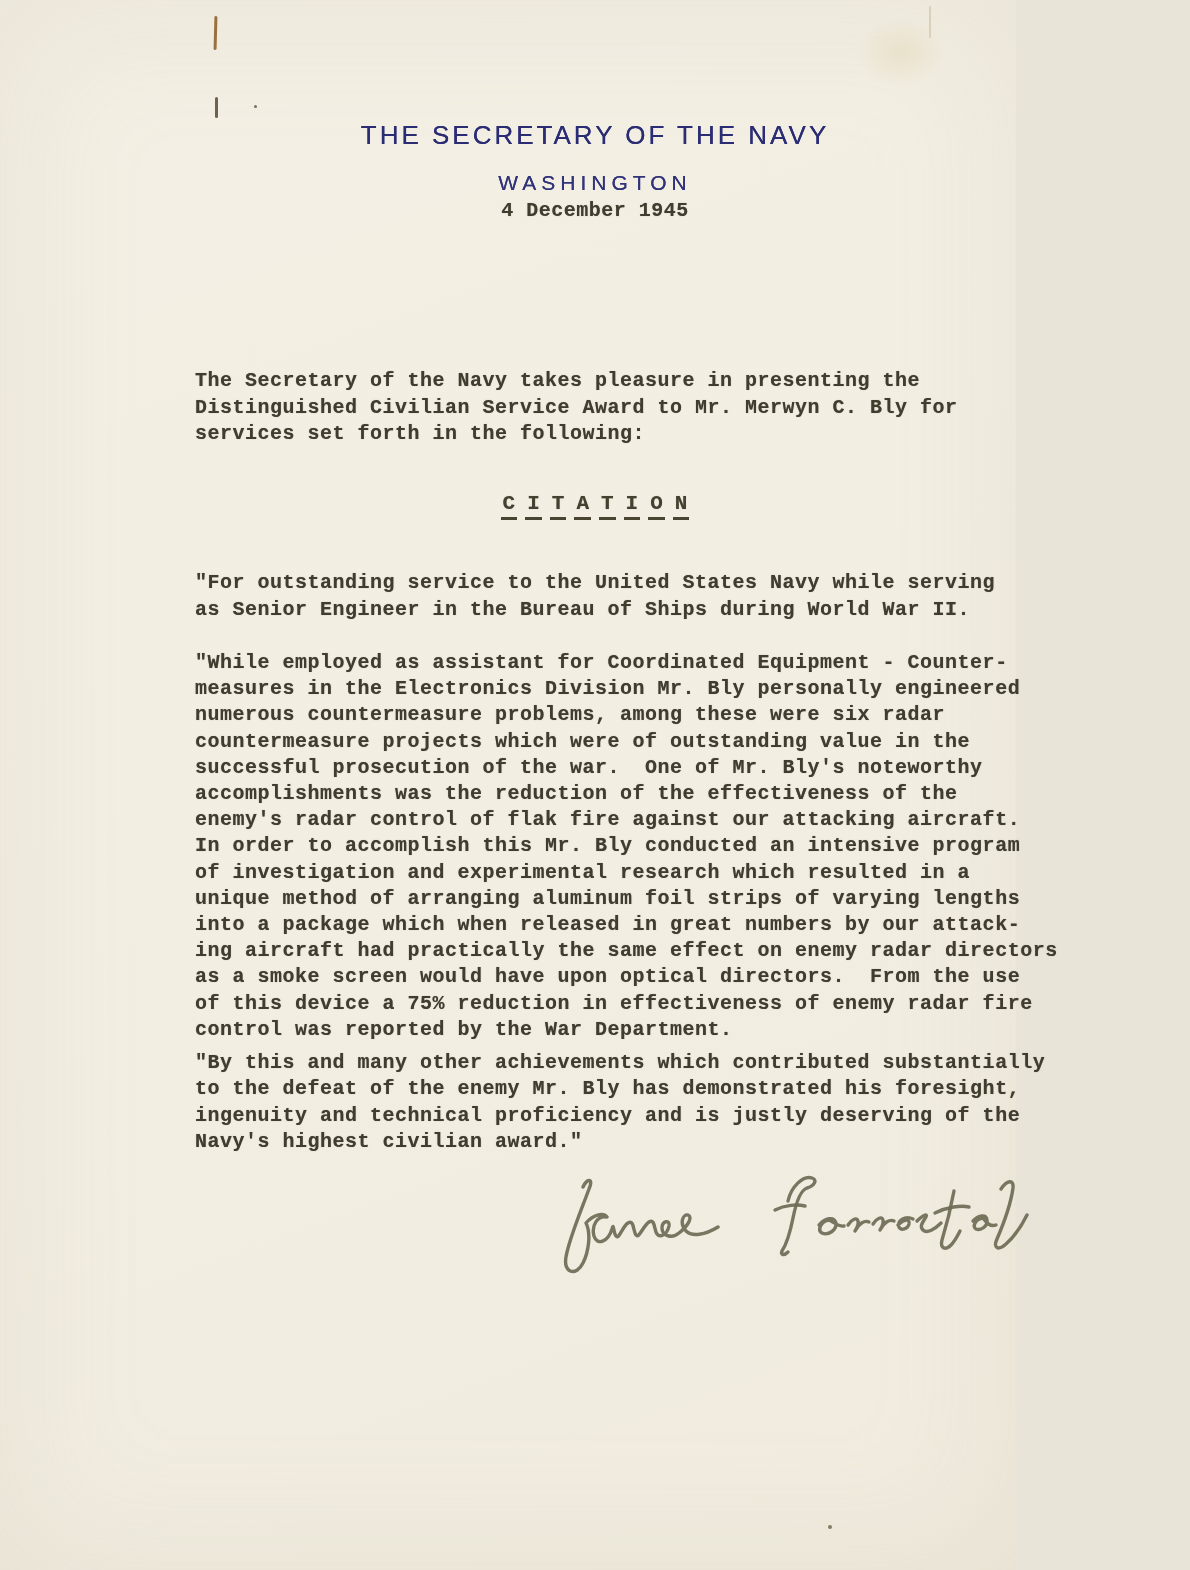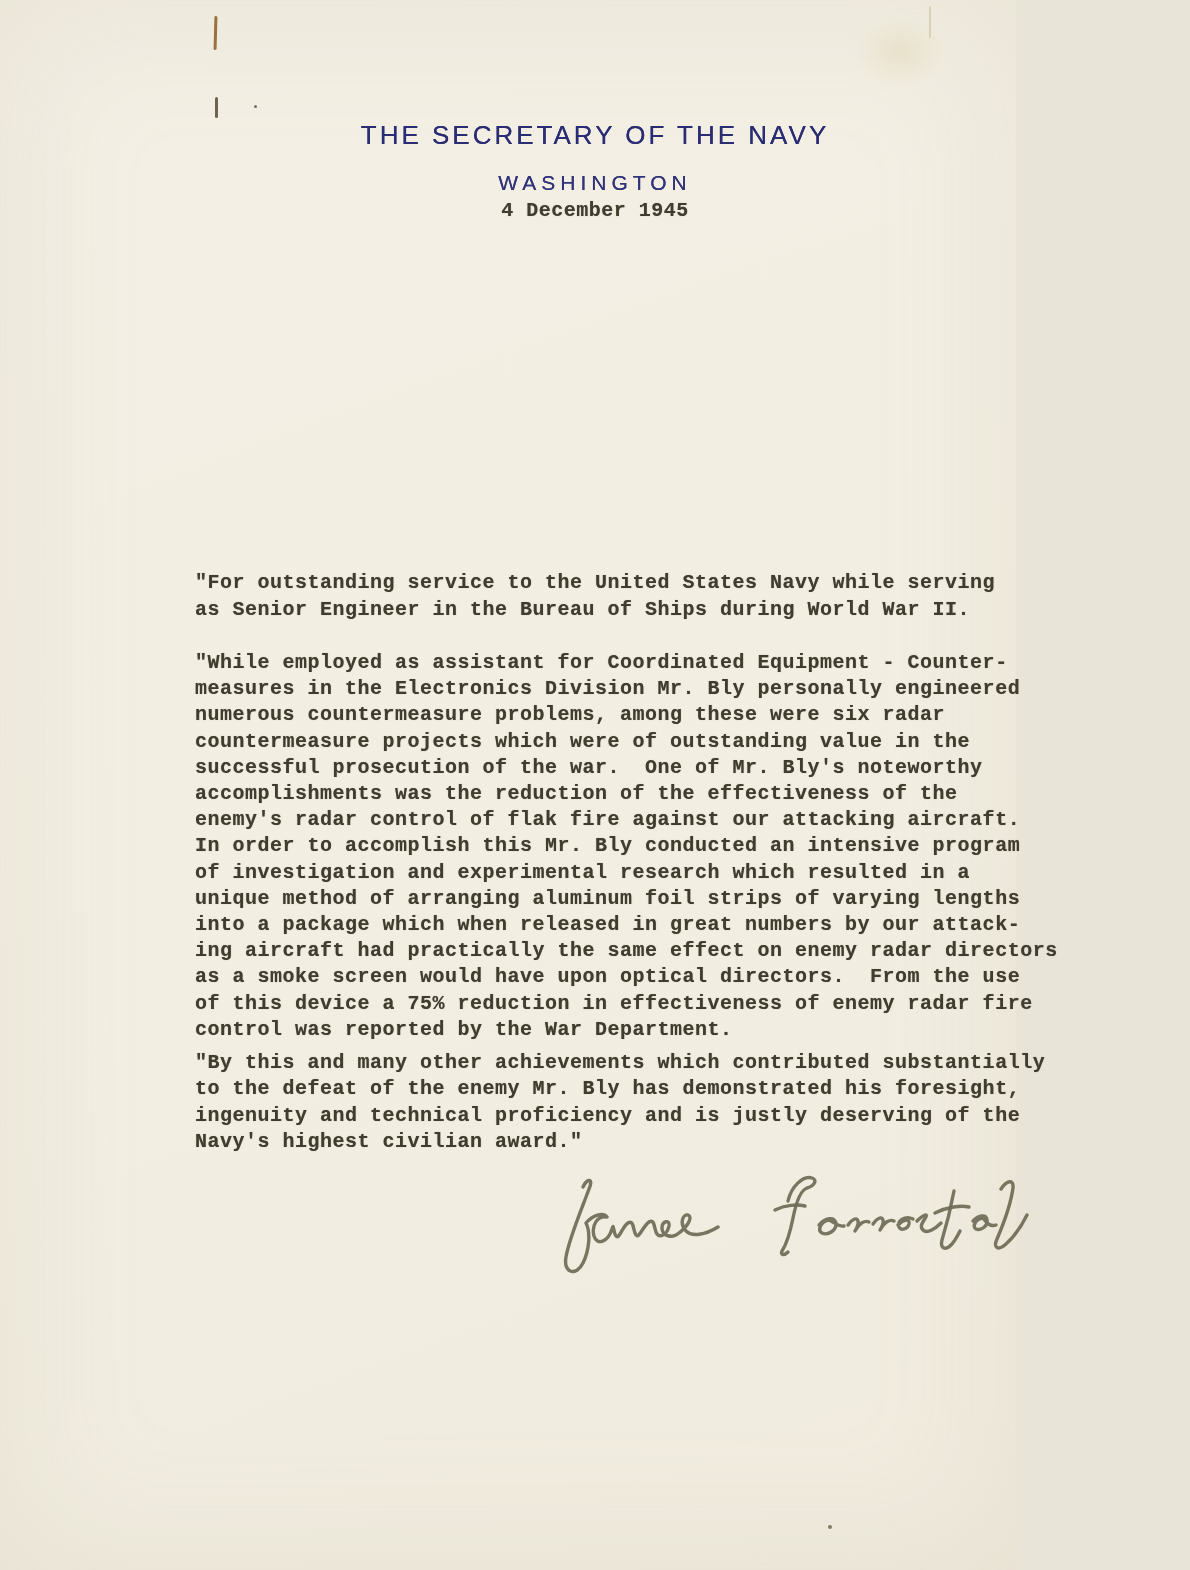--- a/index.html
+++ b/index.html
@@ -94,21 +94,25 @@
   <div class="ink-mark mark-b"></div>
   <div class="ink-mark mark-c"></div>
   <div class="ink-mark mark-d"></div>
   <div class="ink-mark mark-e"></div>
   <div class="ink-mark smudge"></div>
 
   <div class="lh-title">THE SECRETARY OF THE NAVY</div>
   <div class="lh-city">WASHINGTON</div>
   <div class="tw date-line">4 December 1945</div>
 
+  <p class="tw intro">The Secretary of the Navy takes pleasure in presenting the
+Distinguished Civilian Service Award to Mr. Merwyn C. Bly for
+services set forth in the following:</p>
 
+  <div class="citation"><span class="cite-letter">C</span><span class="cite-letter">I</span><span class="cite-letter">T</span><span class="cite-letter">A</span><span class="cite-letter">T</span><span class="cite-letter">I</span><span class="cite-letter">O</span><span class="cite-letter">N</span></div>
 
   <p class="tw p-for">"For outstanding service to the United States Navy while serving
 as Senior Engineer in the Bureau of Ships during World War II.</p>
   <p class="tw p-while">"While employed as assistant for Coordinated Equipment - Counter-
 measures in the Electronics Division Mr. Bly personally engineered
 numerous countermeasure problems, among these were six radar
 countermeasure projects which were of outstanding value in the
 successful prosecution of the war.  One of Mr. Bly's noteworthy
 accomplishments was the reduction of the effectiveness of the
 enemy's radar control of flak fire against our attacking aircraft.

